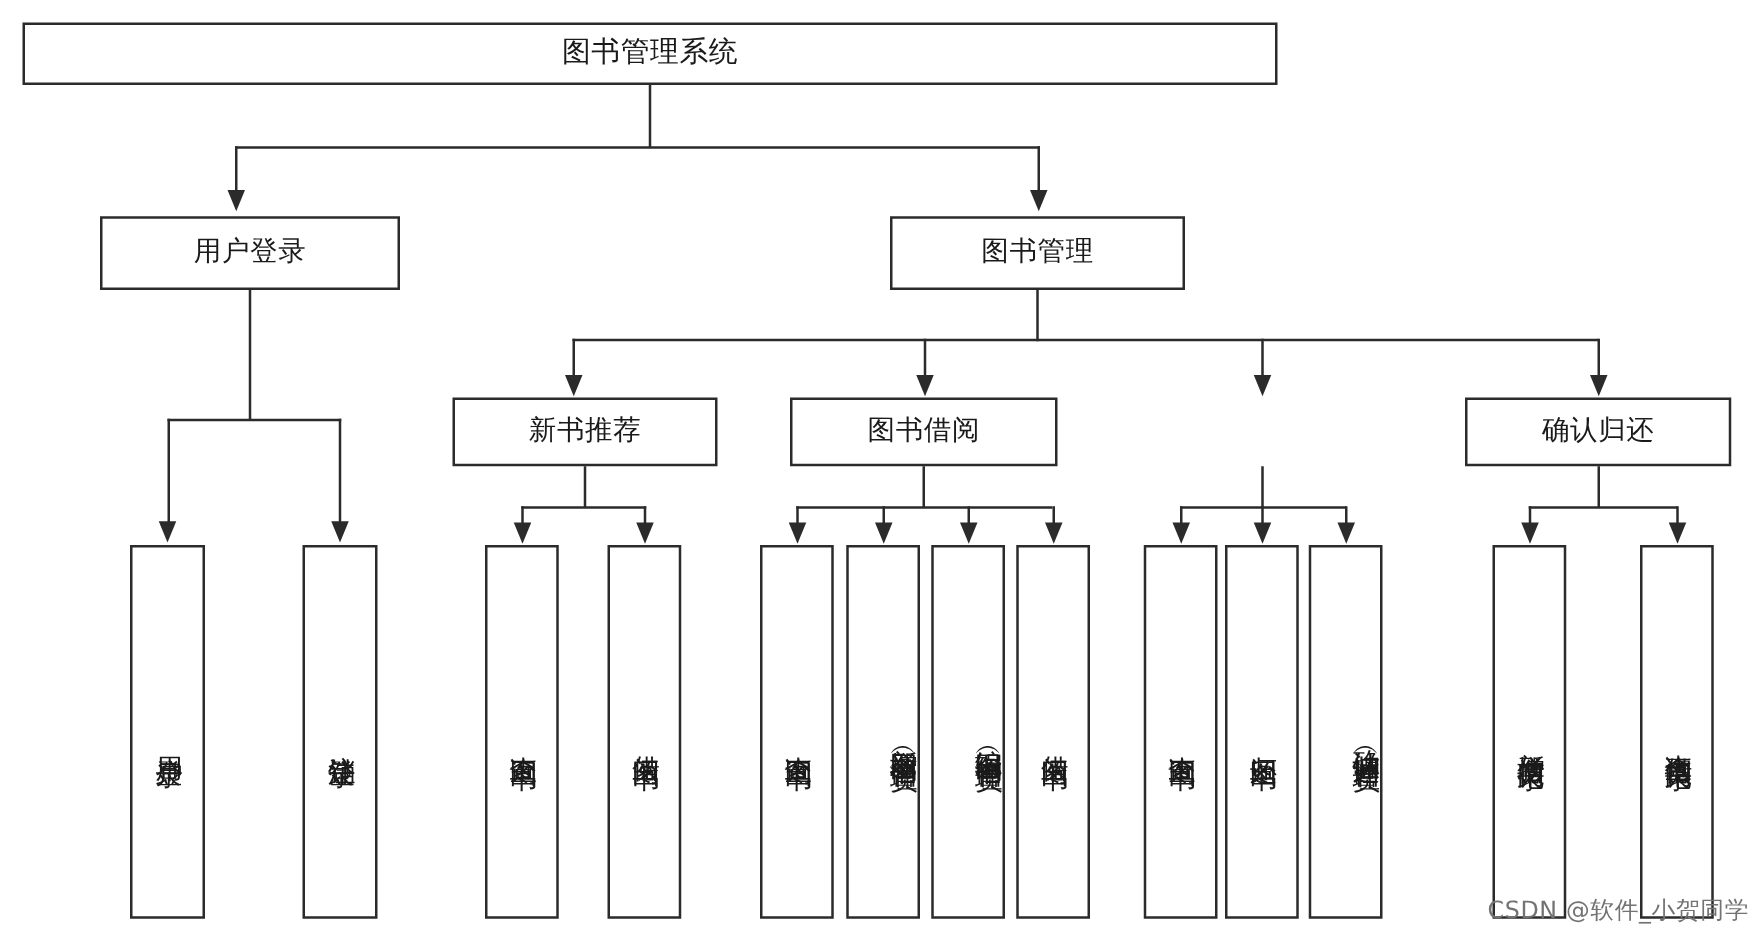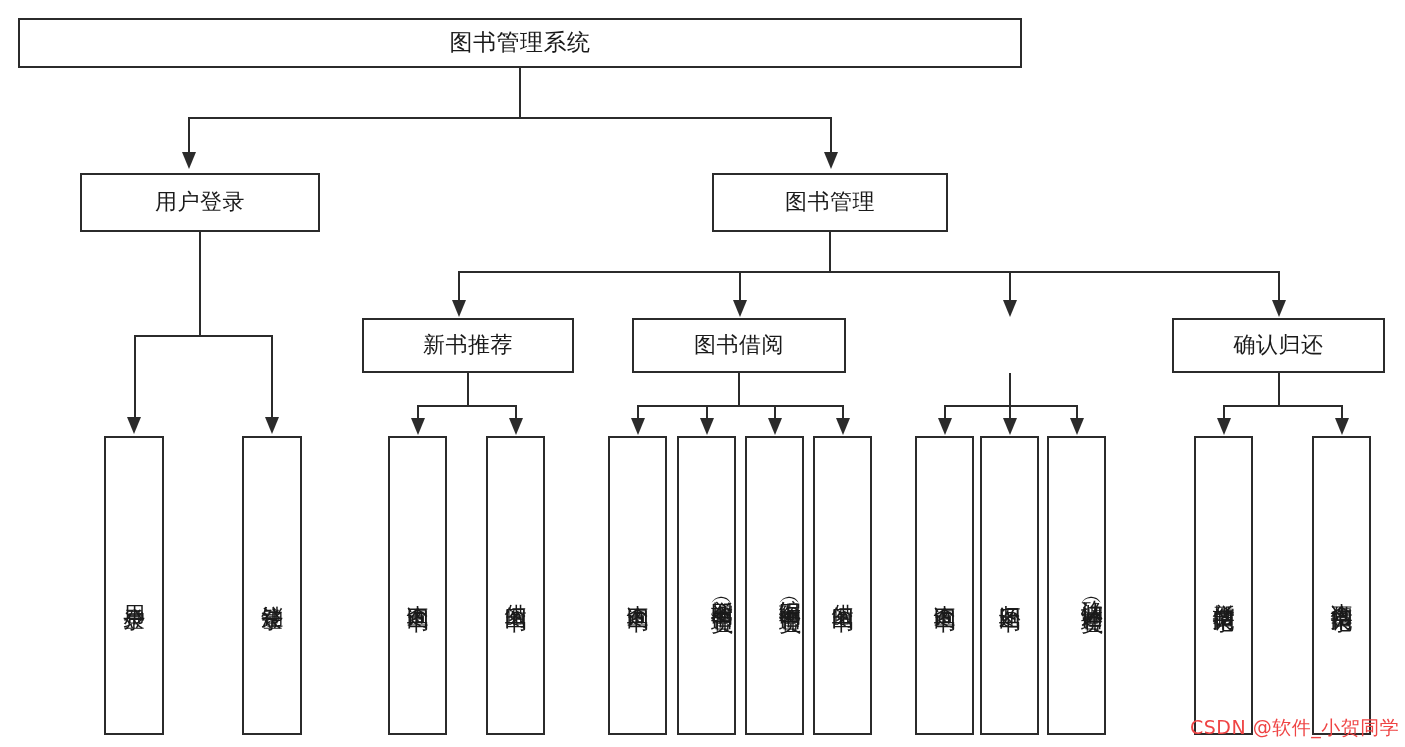--- a/index.html
+++ b/index.html
@@ -57,21 +57,21 @@
   .arrow {
     position: absolute;
     width: 0;
     height: 0;
     border-left: 7px solid transparent;
     border-right: 7px solid transparent;
     border-top: 17px solid #2b2b2b;
   }
   .watermark {
     position: absolute;
-    color: #ef4444;
+    color: #737373;
     font-size: 19px;
     white-space: nowrap;
     letter-spacing: 0.5px;
     pointer-events: none;
   }
 </style>
 </head>
 <body>
 
 <div id="canvas">

